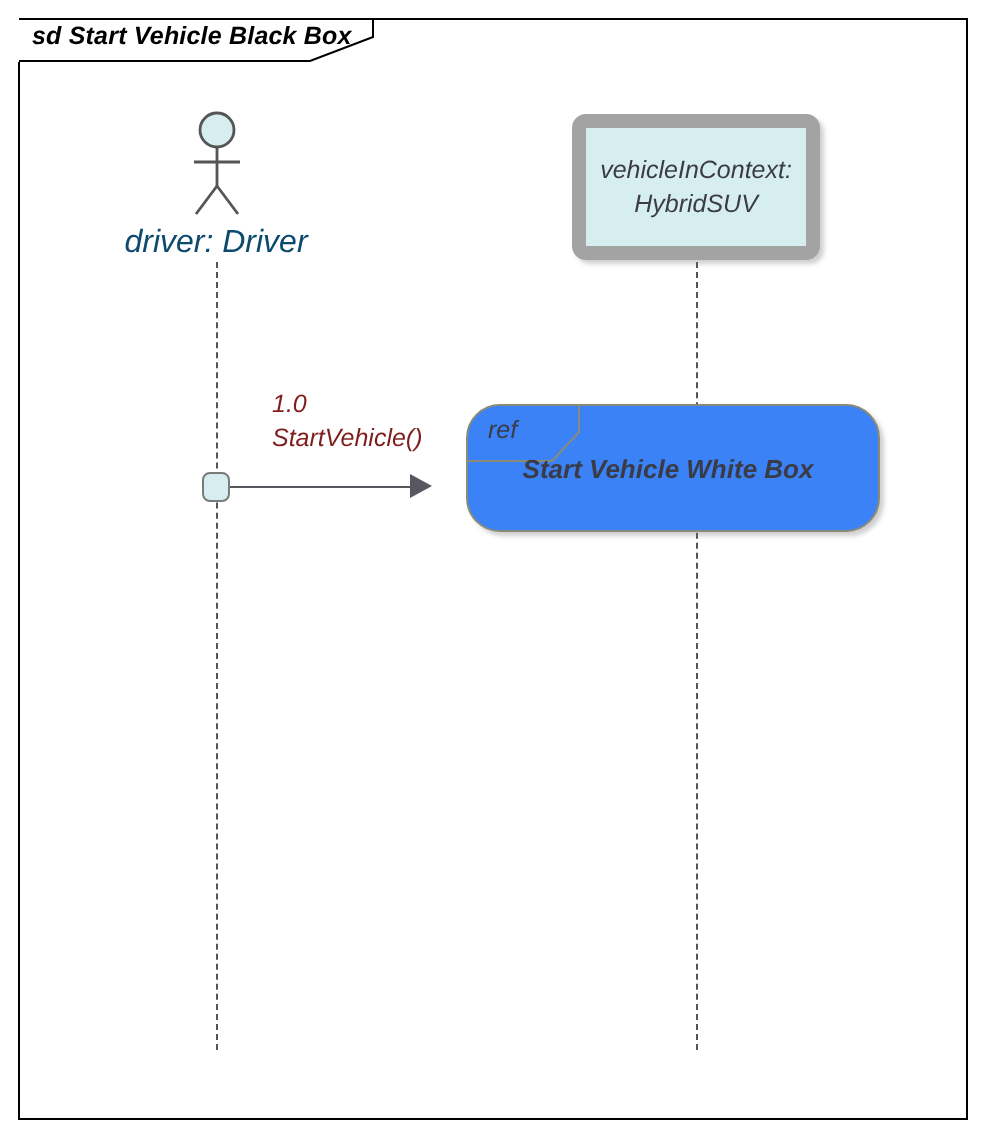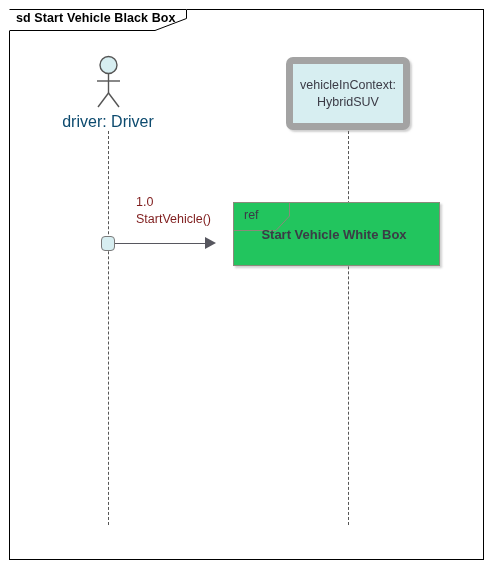--- a/index.html
+++ b/index.html
@@ -13,20 +13,21 @@
     position: relative;
     font-family: "Liberation Sans", sans-serif;
     overflow: hidden;
   }
 
   #canvas {
     position: absolute;
     left: 0; top: 0;
     width: 400px;
     height: 570px;
+    font-style: italic;
   }
 
   
   .frame {
     position: absolute;
     left: 9px;
     top: 9px;
     width: 475px;
     height: 551px;
     border: 1px solid #000000;
@@ -132,23 +133,23 @@
     position: absolute;
     font-size: 12.5px;
     color: #7f1d1d;
     line-height: 17px;
     white-space: pre-line;
   }
 
   
   .ref-frag {
     position: absolute;
-    background: #22c55e;
+    background: #3b82f6;
     border: 1px solid #8a8a7a;
-    border-radius: 0;
+    border-radius: 17px;
     box-sizing: border-box;
     box-shadow: 2px 2px 2px rgba(120,120,120,0.35);
   }
   .ref-tab {
     position: absolute;
     left: 0px;
     top: 0px;
     width: 56px;
     height: 28px;
     box-sizing: border-box;

